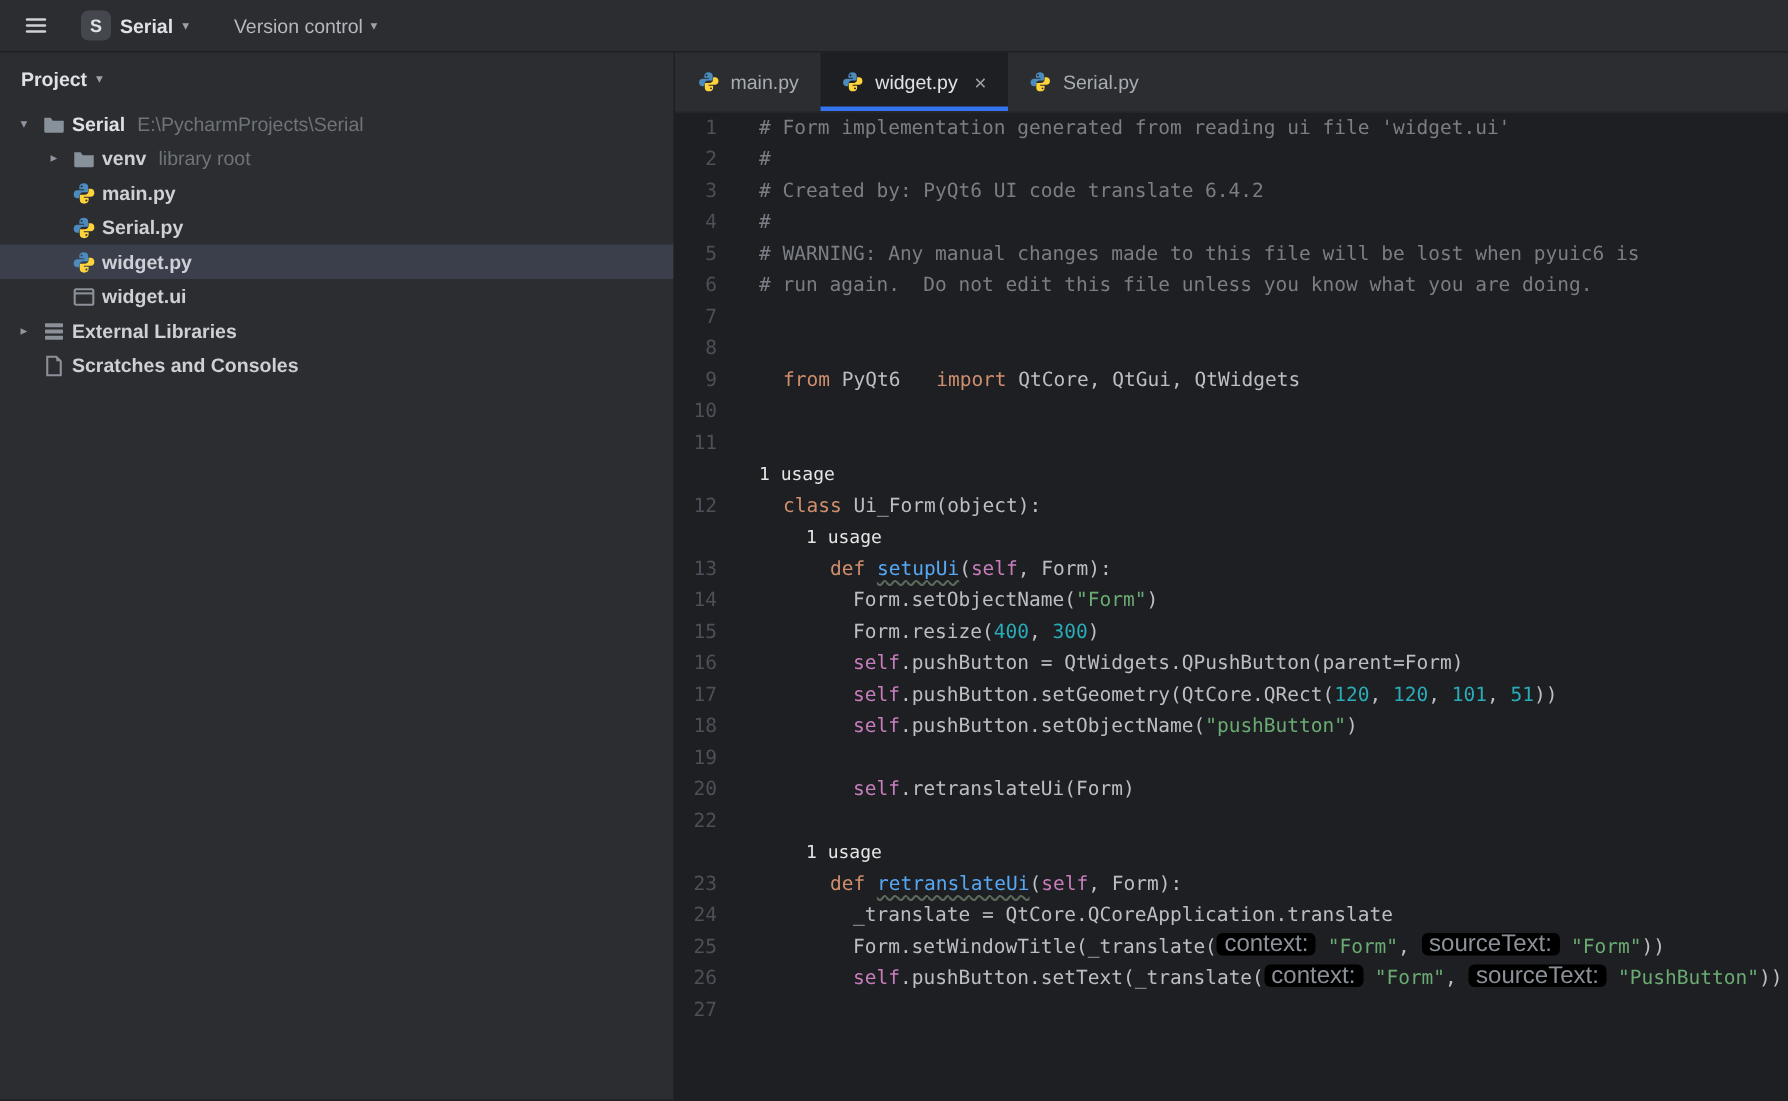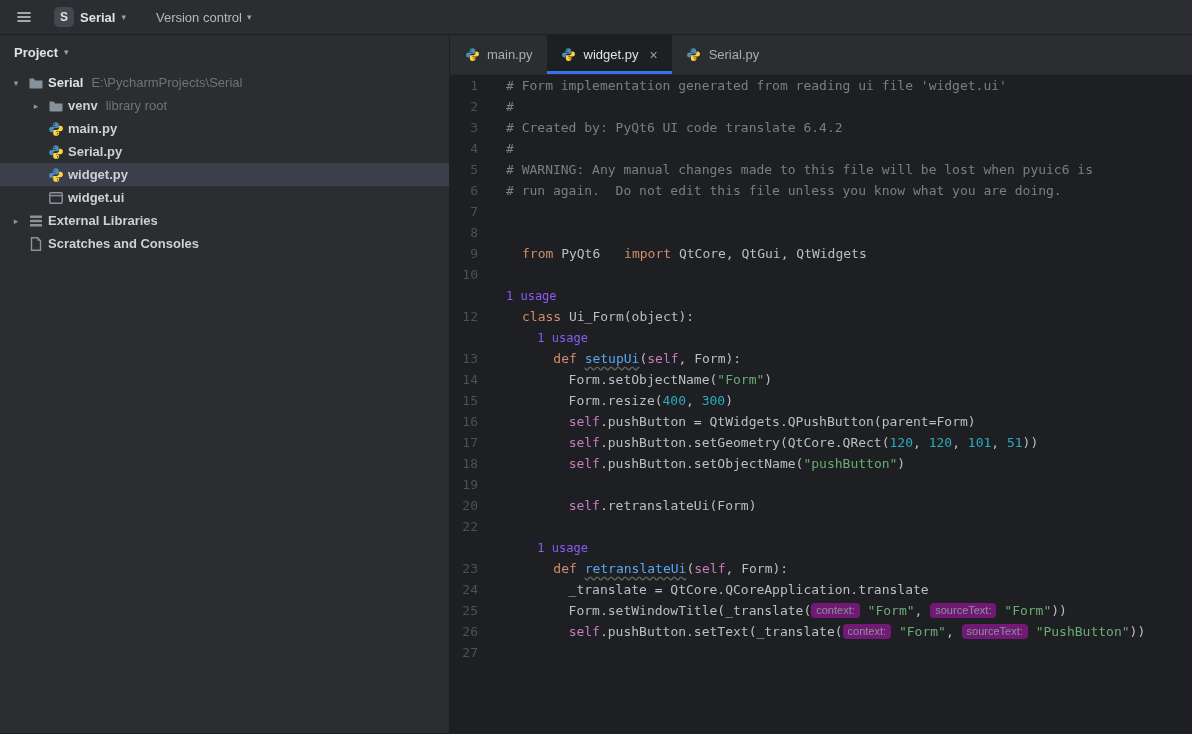--- a/index.html
+++ b/index.html
@@ -82,26 +82,26 @@
   .tk-str  { color: var(--string, #6AAB73); }
   .tk-num  { color: var(--number, #2AACB8); }
   .tk-self { color: var(--self, #C77DBB); }
   .tk-fn   {
     color: var(--function, #56A8F5);
     text-decoration: underline;
     text-decoration-style: wavy;
     text-decoration-color: #5C6A5C;
     text-underline-offset: 3px;
   }
-  .tk-usage { color: #8b5cf6; font-size: 12px; }
+  .tk-usage { color: #e5e5e5; font-size: 12px; }
   .tk-hint {
     display: inline-block;
-    background: #701a75; color: #8C9199;
+    background: #000000; color: #8C9199;
     border-radius: 4px; padding: 0 5px;
-    font-size: 11px; line-height: 15px;
+    font-size: 16px; line-height: 15px;
     font-family: "Liberation Sans", sans-serif;
     vertical-align: 1px;
   }
 </style>
 </head>
 <body>
 
 <div class="titlebar">
   <span class="hamburger">
     <svg width="16" height="16" viewBox="0 0 16 16">
@@ -267,20 +267,21 @@
           <div class="code-row"><span class="gutter">1</span><span class="code-text"><span class="tk-com"># Form implementation generated from reading ui file 'widget.ui'</span></span></div>
           <div class="code-row"><span class="gutter">2</span><span class="code-text"><span class="tk-com">#</span></span></div>
           <div class="code-row"><span class="gutter">3</span><span class="code-text"><span class="tk-com"># Created by: PyQt6 UI code translate 6.4.2</span></span></div>
           <div class="code-row"><span class="gutter">4</span><span class="code-text"><span class="tk-com">#</span></span></div>
           <div class="code-row"><span class="gutter">5</span><span class="code-text"><span class="tk-com"># WARNING: Any manual changes made to this file will be lost when pyuic6 is</span></span></div>
           <div class="code-row"><span class="gutter">6</span><span class="code-text"><span class="tk-com"># run again.  Do not edit this file unless you know what you are doing.</span></span></div>
           <div class="code-row"><span class="gutter">7</span><span class="code-text"></span></div>
           <div class="code-row"><span class="gutter">8</span><span class="code-text"></span></div>
           <div class="code-row"><span class="gutter">9</span><span class="code-text"><span class="tk-kw">from</span><span class="tk-txt"> PyQt6 </span><span class="tk-kw">import</span><span class="tk-txt"> QtCore, QtGui, QtWidgets</span></span></div>
           <div class="code-row"><span class="gutter">10</span><span class="code-text"></span></div>
+          <div class="code-row"><span class="gutter">11</span><span class="code-text"></span></div>
           <div class="code-row"><span class="gutter"></span><span class="code-text"><span class="tk-usage">1 usage</span></span></div>
           <div class="code-row"><span class="gutter">12</span><span class="code-text"><span class="tk-kw">class</span><span class="tk-txt"> Ui_Form(object):</span></span></div>
           <div class="code-row"><span class="gutter"></span><span class="code-text"><span class="tk-txt">    </span><span class="tk-usage">1 usage</span></span></div>
           <div class="code-row"><span class="gutter">13</span><span class="code-text"><span class="tk-txt">    </span><span class="tk-kw">def</span><span class="tk-txt"> </span><span class="tk-fn">setupUi</span><span class="tk-txt">(</span><span class="tk-self">self</span><span class="tk-txt">, Form):</span></span></div>
           <div class="code-row"><span class="gutter">14</span><span class="code-text"><span class="tk-txt">        Form.setObjectName(</span><span class="tk-str">"Form"</span><span class="tk-txt">)</span></span></div>
           <div class="code-row"><span class="gutter">15</span><span class="code-text"><span class="tk-txt">        Form.resize(</span><span class="tk-num">400</span><span class="tk-txt">, </span><span class="tk-num">300</span><span class="tk-txt">)</span></span></div>
           <div class="code-row"><span class="gutter">16</span><span class="code-text"><span class="tk-txt">        </span><span class="tk-self">self</span><span class="tk-txt">.pushButton = QtWidgets.QPushButton(parent=Form)</span></span></div>
           <div class="code-row"><span class="gutter">17</span><span class="code-text"><span class="tk-txt">        </span><span class="tk-self">self</span><span class="tk-txt">.pushButton.setGeometry(QtCore.QRect(</span><span class="tk-num">120</span><span class="tk-txt">, </span><span class="tk-num">120</span><span class="tk-txt">, </span><span class="tk-num">101</span><span class="tk-txt">, </span><span class="tk-num">51</span><span class="tk-txt">))</span></span></div>
           <div class="code-row"><span class="gutter">18</span><span class="code-text"><span class="tk-txt">        </span><span class="tk-self">self</span><span class="tk-txt">.pushButton.setObjectName(</span><span class="tk-str">"pushButton"</span><span class="tk-txt">)</span></span></div>
           <div class="code-row"><span class="gutter">19</span><span class="code-text"></span></div>

